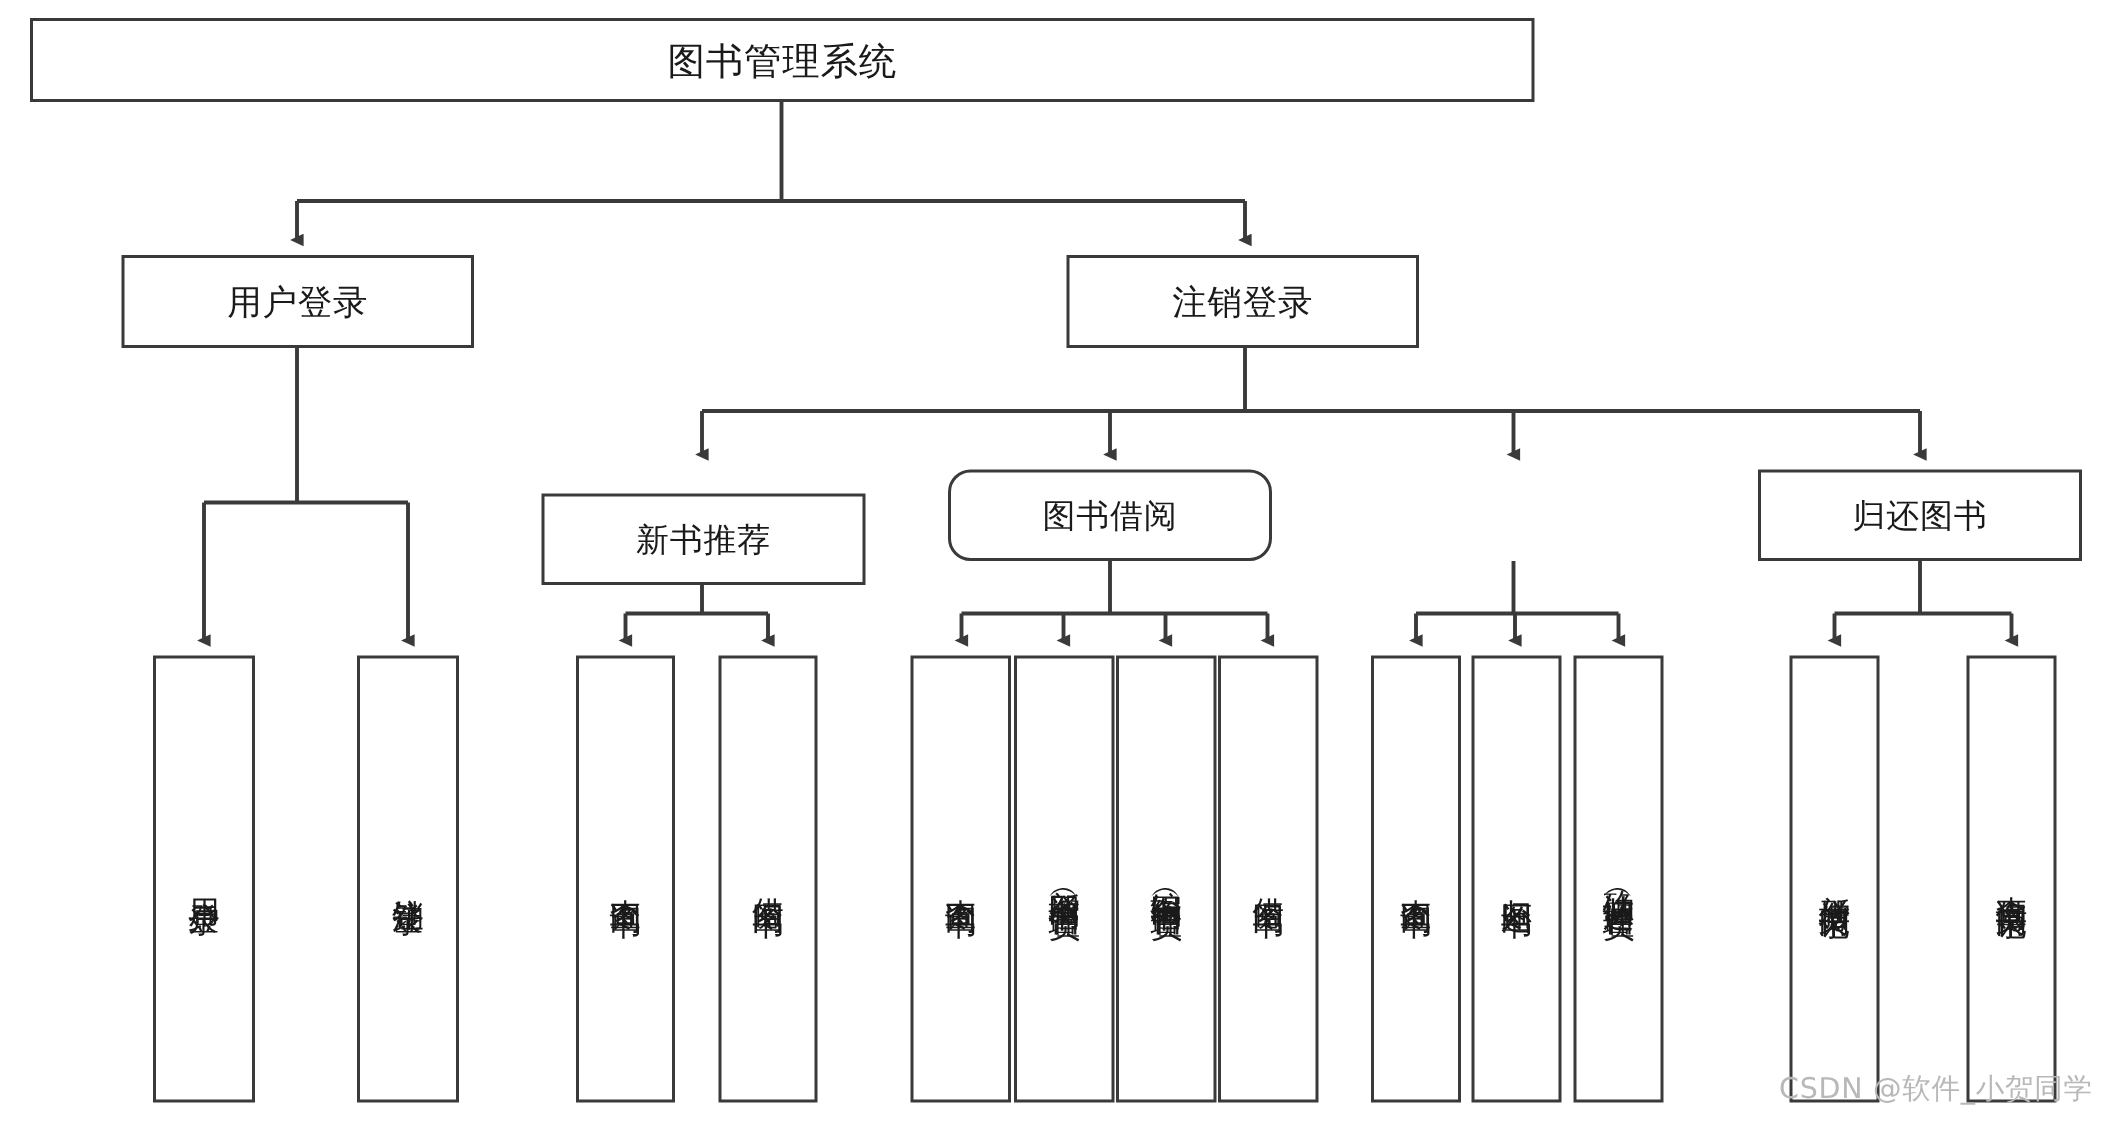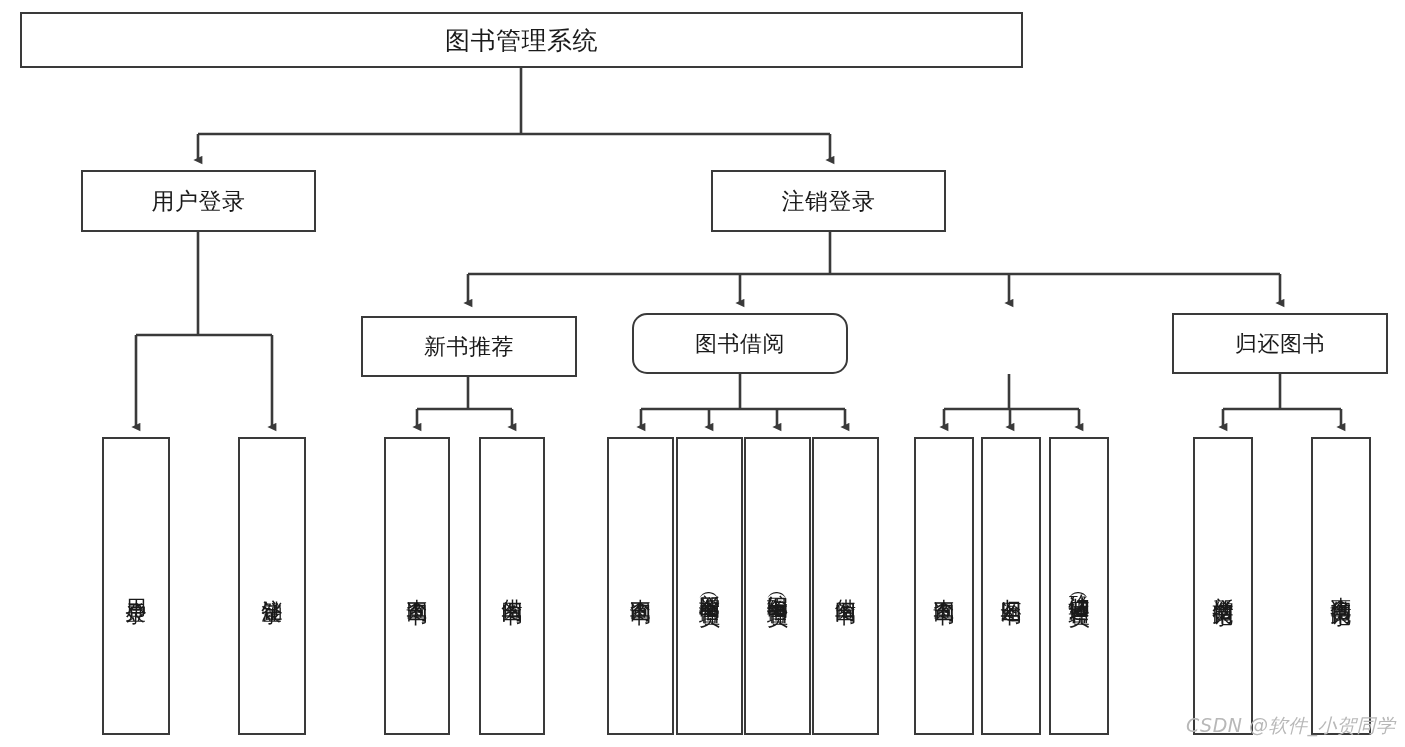--- a/index.html
+++ b/index.html
@@ -57,21 +57,20 @@
     white-space: nowrap;
     letter-spacing: 2px;
     line-height: 1.05;
   }
   .watermark {
     position: absolute;
     color: #b8b8b8;
     font-size: 19px;
     white-space: nowrap;
     letter-spacing: 0.5px;
-    font-style: italic;
   }
 </style>
 </head>
 <body>
 
 <div id="diagram">
 
   <svg class="connectors" viewBox="0 0 1405 747" xmlns="http://www.w3.org/2000/svg">
     <defs>
       <marker id="arrow" markerWidth="10" markerHeight="10" refX="4.2" refY="5" orient="auto" markerUnits="userSpaceOnUse">
@@ -126,21 +125,21 @@
     <span class="label-h">图书管理系统</span>
   </div>
 
   <div class="node level1" style="left:81px; top:170px; width:235px; height:62px;">
     <span class="label-h">用户登录</span>
   </div>
   <div class="node level1" style="left:711px; top:170px; width:235px; height:62px;">
     <span class="label-h">注销登录</span>
   </div>
 
-  <div class="node level2" style="left:361px; top:316px; width:216px; height:61px;">
+  <div class="node level2" style="left:361px; top:329px; width:216px; height:61px;">
     <span class="label-h">新书推荐</span>
   </div>
   <div class="node level2" style="left:632px; top:313px; width:216px; height:61px;border-radius:15px;">
     <span class="label-h">图书借阅</span>
   </div>
   <div class="node level2" style="left:1172px; top:313px; width:216px; height:61px;">
     <span class="label-h">归还图书</span>
   </div>
 
   <div class="node leaf" style="left:102px; top:437px; width:68px; height:298px;">

